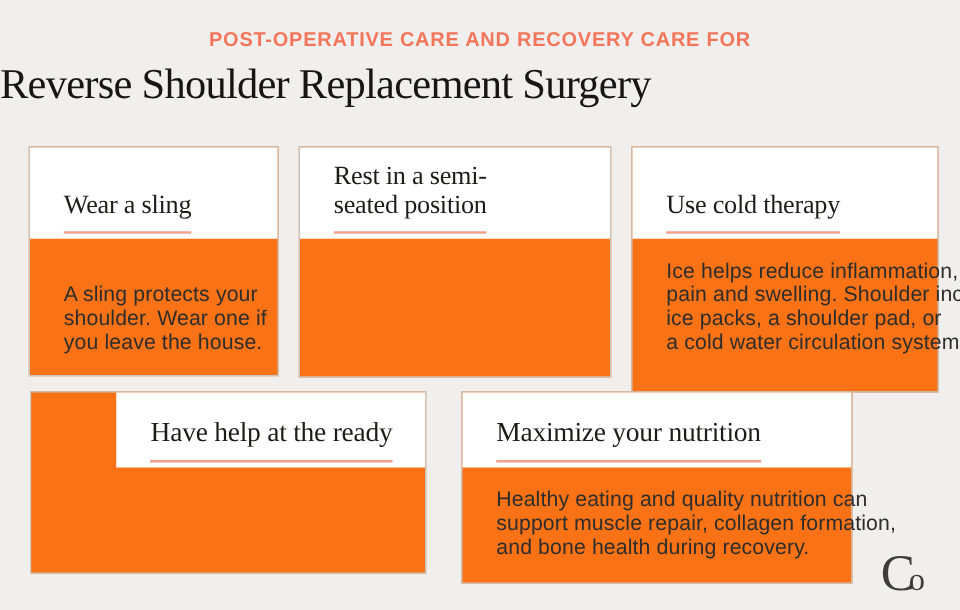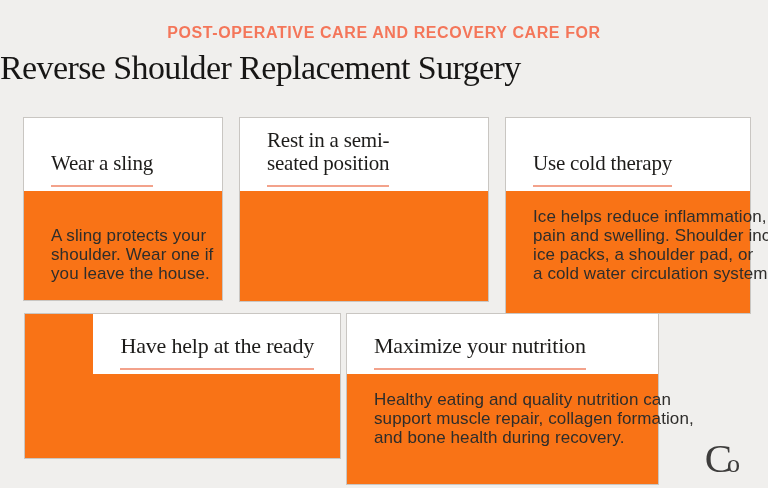--- a/index.html
+++ b/index.html
@@ -34,21 +34,21 @@
   .row2 .card-head{height:60px;}
   .row2 .card-title{font-size:22px;}
   .card-body{
     padding:16px 8px 0 27px;white-space:pre;color:#2e2d2b;
     font-size:17px;line-height:19px;font-weight:500;letter-spacing:.1px;
   }
   #card-1{left:23px;top:117px;width:200px;height:184px;gap:19px;}
   #card-2{left:239px;top:117px;width:250px;height:185px;}
   #card-3{left:505px;top:117px;width:246px;height:197px;}
   #card-4{left:24px;top:313px;width:317px;height:146px;align-items:flex-end;}
-  #card-5{left:346px;top:313px;width:313px;height:172px;}
+  #card-5{left:369px;top:313px;width:313px;height:154px;}
   .logo{
     position:absolute;right:28px;bottom:9px;
     font-family:"Liberation Serif","DejaVu Serif",serif;color:#3e3d3c;
     line-height:1;white-space:nowrap;
   }
   .logo .logo-c{font-size:41px;}
   .logo .logo-o{font-size:26px;margin-left:-5px;}
 </style>
 </head>
 <body>

